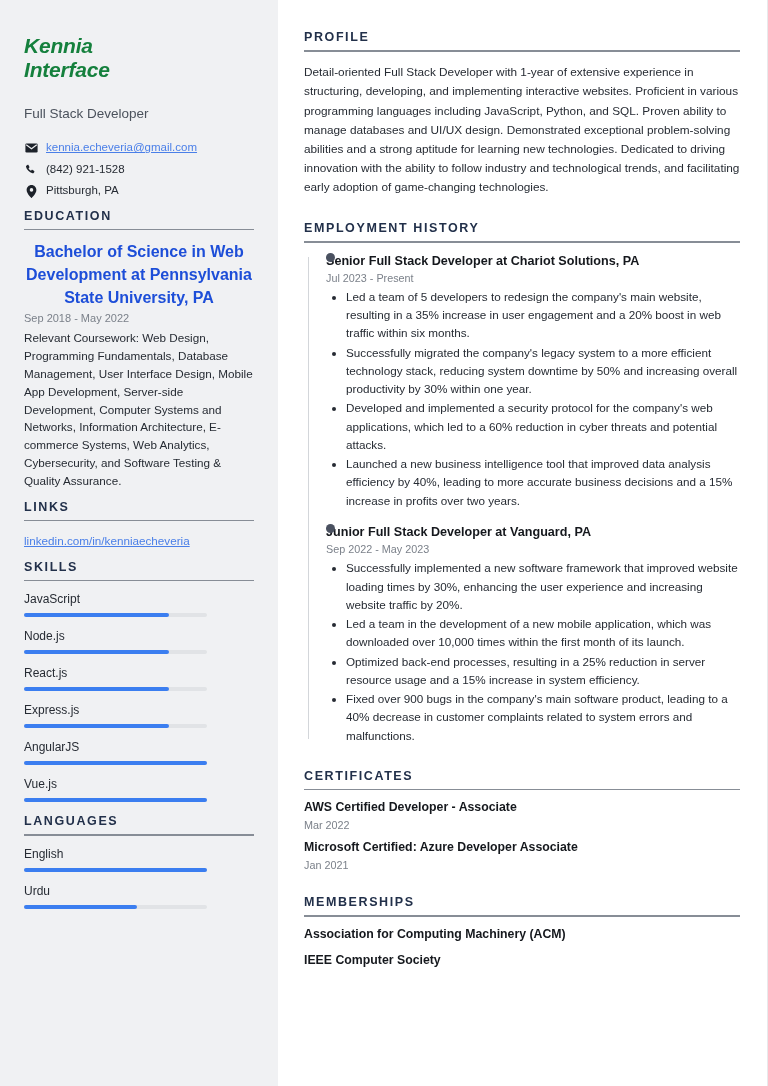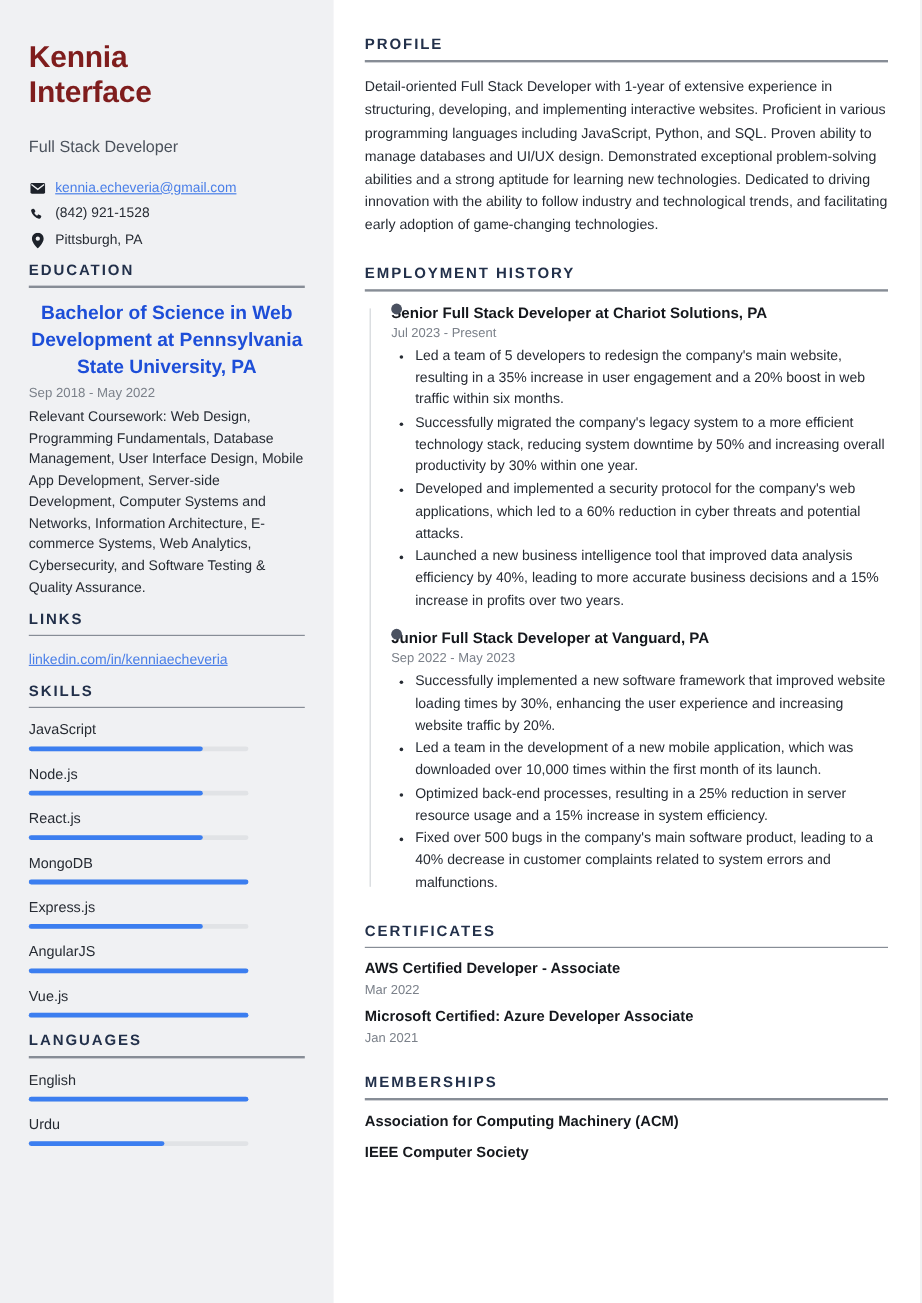--- a/index.html
+++ b/index.html
@@ -20,25 +20,26 @@
     background: #ffffff;
   }
   
   .sidebar {
     width: 278px;
     min-width: 278px;
     background: #f0f1f3;
     padding: 34px 24px 20px 24px;
   }
   .name {
-    font-size: 25px;
+    font-size: 21px;
     font-weight: bold;
     line-height: 1.16;
-    color: #7f1d1d;
+    color: #15803d;
     letter-spacing: -0.2px;
+    font-style: italic;
   }
   .job-title {
     font-size: 13.5px;
     color: #4b525c;
     margin-top: 22px;
     line-height: 1.3;
   }
   .contact-list { margin-top: 18px; }
   .contact-row {
     display: flex;
@@ -278,26 +279,20 @@
           <div class="bar-item">
             <div class="bar-label">Node.js</div>
             <div class="bar-track">
               <div class="bar-fill" style="width: 79%;"></div>
             </div>
           </div>
           <div class="bar-item">
             <div class="bar-label">React.js</div>
             <div class="bar-track">
               <div class="bar-fill" style="width: 79%;"></div>
-            </div>
-          </div>
-          <div class="bar-item">
-            <div class="bar-label">MongoDB</div>
-            <div class="bar-track">
-              <div class="bar-fill" style="width: 100%;"></div>
             </div>
           </div>
           <div class="bar-item">
             <div class="bar-label">Express.js</div>
             <div class="bar-track">
               <div class="bar-fill" style="width: 79%;"></div>
             </div>
           </div>
           <div class="bar-item">
             <div class="bar-label">AngularJS</div>
@@ -359,21 +354,21 @@
             </ul>
           </div>
           <div class="job">
             <span class="tl-dot"></span>
             <div class="job-heading">Junior Full Stack Developer at Vanguard, PA</div>
             <div class="job-date">Sep 2022 - May 2023</div>
             <ul class="bullets">
               <li>Successfully implemented a new software framework that improved website loading times by 30%, enhancing the user experience and increasing website traffic by 20%.</li>
               <li>Led a team in the development of a new mobile application, which was downloaded over 10,000 times within the first month of its launch.</li>
               <li>Optimized back-end processes, resulting in a 25% reduction in server resource usage and a 15% increase in system efficiency.</li>
-              <li>Fixed over 500 bugs in the company's main software product, leading to a 40% decrease in customer complaints related to system errors and malfunctions.</li>
+              <li>Fixed over 900 bugs in the company's main software product, leading to a 40% decrease in customer complaints related to system errors and malfunctions.</li>
             </ul>
           </div>
         </div>
     </section>
 
     <section class="main-section">
       <div class="main-heading">CERTIFICATES</div>
       <div class="main-rule"></div>
       <div id="certificates-list">
           <div class="cert-item">

